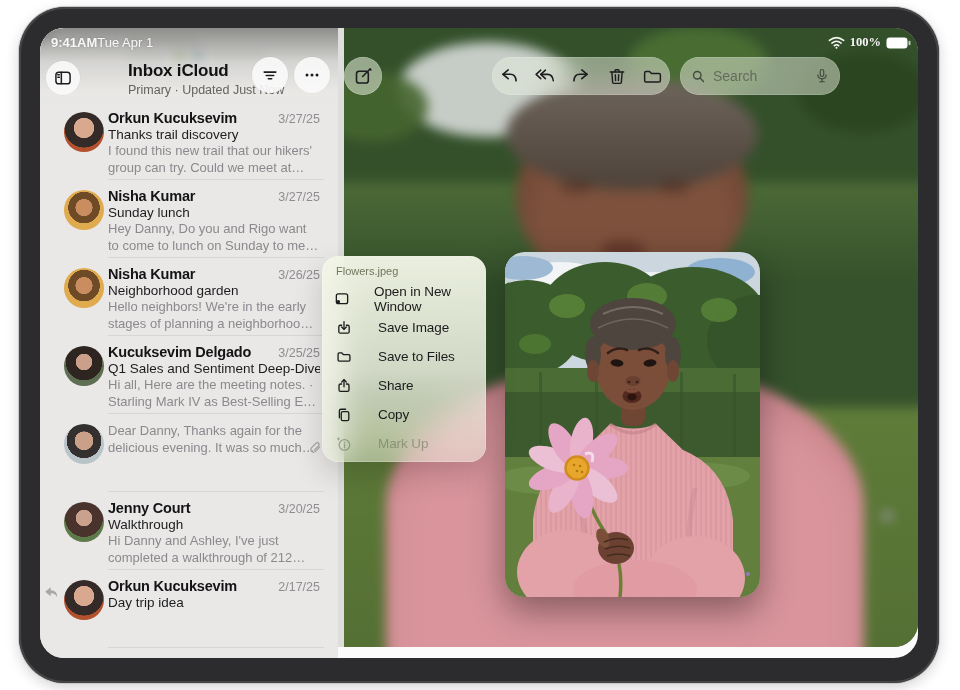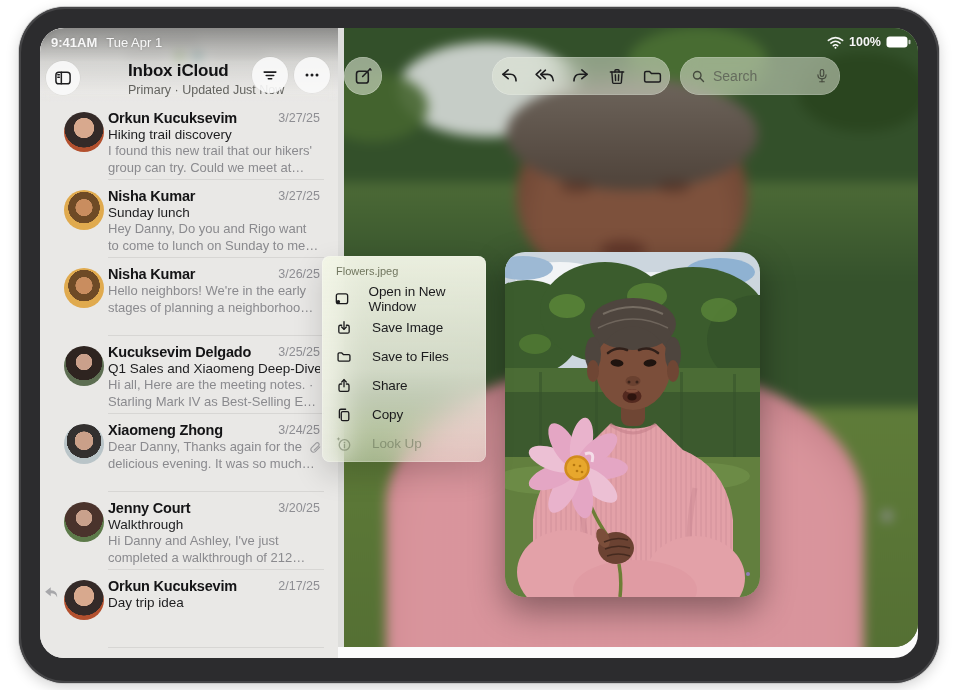--- a/index.html
+++ b/index.html
@@ -19,21 +19,21 @@
   .chip { position:absolute; border-radius:50%; background:rgba(250,250,249,.9); display:flex; align-items:center; justify-content:center;
           box-shadow:0 0 0 .5px rgba(0,0,0,.05); color:#1d1d1f; }
   .side-title-block { position:absolute; left:88px; top:33px; z-index:6; }
   .side-title { font-size:17px; font-weight:bold; color:#121214; letter-spacing:-.2px; }
   .side-subtitle { font-size:12.5px; color:#63635f; margin-top:2px; }
 
   .email-list { position:absolute; left:0; top:74px; width:298px; bottom:0; overflow:hidden; }
   .row { position:relative; height:78px; padding:8px 18px 0 68px; cursor:default; }
   .row::after { content:""; position:absolute; left:68px; right:14px; bottom:0; height:1px; background:#d7d6d4; }
   .avatar { position:absolute; left:24px; top:10px; width:40px; height:40px; border-radius:50%; overflow:hidden; }
-  .r-line1 { display:flex; align-items:center; }
+  .r-line1 { display:flex; align-items:flex-end; }
   .r-name { font-size:14.5px; font-weight:bold; color:#141416; letter-spacing:-.2px; flex:1; white-space:nowrap; overflow:hidden; }
   .r-date { font-size:12.5px; color:#8e8e93; margin-left:8px; }
   .r-subject { font-size:13.5px; color:#1d1d1f; margin-top:1px; white-space:nowrap; overflow:hidden; }
   .r-preview { font-size:13px; color:#8a8a8e; line-height:16.5px; margin-top:1px;
                display:-webkit-box; -webkit-line-clamp:2; -webkit-box-orient:vertical; overflow:hidden; }
   .clip-badge { position:absolute; right:16px; top:27px; color:#a0a0a3; }
   .reply-badge { position:absolute; left:4px; top:16px; color:#a7a7aa; }
   .row-clipped { height:12px; overflow:hidden; }
 
   
@@ -51,39 +51,39 @@
      display:flex; align-items:center; box-shadow: inset 0 0 0 .5px rgba(255,255,255,.3); z-index:10; color:#1d1d1f; }
   .cap-btn { flex:1; display:flex; align-items:center; justify-content:center; height:100%; }
   .search-input { flex:1; border:0; outline:0; background:transparent; font-size:14px; color:#86efac; font-family:"Liberation Sans",sans-serif; min-width:0; }
   .search-input::placeholder { color:#5d6157; opacity:.85; }
 
   
   .preview-card { position:absolute; left:161px; top:224px; width:255px; height:345px; border-radius:20px; overflow:hidden;
       box-shadow: 0 14px 34px rgba(0,0,0,.38), inset 0 0 0 1px rgba(255,255,255,.18); z-index:20; }
 
   
-  .ctx-menu { position:absolute; left:282px; top:228px; width:164px; z-index:40; border-radius:8px;
+  .ctx-menu { position:absolute; left:282px; top:228px; width:164px; z-index:40; border-radius:16px;
      background:linear-gradient(180deg, rgba(242,245,230,.96) 0%, rgba(240,243,228,.84) 55%, rgba(238,242,226,.5) 100%);
      backdrop-filter: blur(14px);
      box-shadow: 0 12px 30px rgba(0,0,0,.16), inset 0 0 0 .5px rgba(255,255,255,.4);
      padding:9px 0 4px; }
   .ctx-title { font-size:11px; color:#71765f; padding:0 14px 7px; }
   .ctx-item { display:flex; align-items:center; height:29px; padding:0 12px; color:#1b1b1d; cursor:default; }
   .ctx-icon { width:20px; display:flex; justify-content:center; color:#1b1b1d; }
-  .ctx-label { font-size:13.5px; margin-left:18px; letter-spacing:-.1px; }
+  .ctx-label { font-size:13.5px; margin-left:24px; letter-spacing:-.1px; }
   .ctx-item.dim { opacity:.5; }
   .ctx-item.dim .ctx-icon, .ctx-item.dim .ctx-label { color:#5c684e; }
 
   
   .statusbar { position:absolute; left:0; top:0; width:100%; height:28px; z-index:50; color:#f7f7f7; font-size:13px;
      display:flex; align-items:center; pointer-events:none; }
-  .sb-left { position:absolute; left:11px; top:7px; display:flex; gap:9px; text-shadow:0 0 3px rgba(0,0,0,.2); }
+  .sb-left { position:absolute; left:11px; top:7px; display:flex; text-shadow:0 0 3px rgba(0,0,0,.2); }
   .sb-time { font-weight:bold; }
   .sb-right { position:absolute; right:7px; top:7px; display:flex; align-items:center; gap:5px; text-shadow:0 0 3px rgba(0,0,0,.25); }
-  .sb-batt-label { font-size:12.5px; font-weight:bold; }
+  .sb-batt-label { font-size:12.5px; font-weight:bold;font-family:Liberation Serif, serif; }
   svg { display:block; }
 </style>
 </head>
 <body>
 
 <div class="device">
   <div class="screen">
 
     <div class="sidebar">
 
@@ -129,59 +129,56 @@
       </div>
 
       <div class="email-list">
 
         <div class="row">
           <span class="avatar" style="background:radial-gradient(circle at 50% 40%, #d8a98e 0 32%, #342a28 33% 62%, #b3502e 63% 100%)"></span>
           <div class="r-line1">
               <span class="r-name">Orkun Kucuksevim</span>
               <span class="r-date">3/27/25</span>
             </div>
-          <div class="r-subject">Hiking trail discovery</div>
+          <div class="r-subject">Thanks trail discovery</div>
           <div class="r-preview">I found this new trail that our hikers' group can try. Could we meet at the…</div>
         </div>
 
         <div class="row">
           <span class="avatar" style="background:radial-gradient(circle at 50% 44%, #c98d5f 0 28%, #6e4a26 29% 52%, #e0aa4e 53% 100%)"></span>
           <div class="r-line1">
               <span class="r-name">Nisha Kumar</span>
               <span class="r-date">3/27/25</span>
             </div>
           <div class="r-subject">Sunday lunch</div>
           <div class="r-preview">Hey Danny, Do you and Rigo want to come to lunch on Sunday to meet my…</div>
         </div>
 
         <div class="row">
           <span class="avatar" style="background:radial-gradient(circle at 50% 44%, #c98d5f 0 28%, #6e4a26 29% 52%, #e0aa4e 53% 100%)"></span>
           <div class="r-line1">
               <span class="r-name">Nisha Kumar</span>
               <span class="r-date">3/26/25</span>
             </div>
+          <div class="r-subject">Neighborhood garden</div>
           <div class="r-preview">Hello neighbors! We're in the early stages of planning a neighborhood g…</div>
         </div>
 
         <div class="row">
           <span class="avatar" style="background:radial-gradient(circle at 50% 40%, #caa08b 0 26%, #2e2420 27% 58%, #5d6e52 59% 100%)"></span>
           <div class="r-line1">
               <span class="r-name">Kucuksevim Delgado</span>
               <span class="r-date">3/25/25</span>
             </div>
-          <div class="r-subject">Q1 Sales and Xiaomeng Deep-Dive</div>
+          <div class="r-subject">Q1 Sales and Sentiment Deep-Dive</div>
           <div class="r-preview">Hi all, Here are the meeting notes. · Starling Mark IV as Best-Selling E-bi…</div>
         </div>
 
         <div class="row">
           <span class="avatar" style="background:radial-gradient(circle at 50% 42%, #caa089 0 30%, #33302f 31% 56%, #b9c4c8 57% 100%)"></span>
-          <div class="r-line1">
-              <span class="r-name">Xiaomeng Zhong</span>
-              <span class="r-date">3/24/25</span>
-            </div>
           <div class="r-preview">Dear Danny, Thanks again for the delicious evening. It was so much fu…</div>
           <span class="clip-badge">
             <svg width="13" height="13" viewBox="0 0 24 24" fill="none" stroke="currentColor" stroke-width="2" stroke-linecap="round">
               <path d="M20 11 L11.5 19.5 a5 5 0 0 1 -7 -7 L13 4 a3.4 3.4 0 0 1 4.8 4.8 L9.6 17"></path>
             </svg>
           </span>
         </div>
 
         <div class="row">
           <span class="avatar" style="background:radial-gradient(circle at 50% 40%, #c9a18c 0 26%, #4a332c 27% 60%, #5d7a4a 61% 100%)"></span>
@@ -473,21 +470,21 @@
 
       <div class="ctx-item dim">
         <span class="ctx-icon">
           <svg width="16" height="16" viewBox="0 0 17 17" fill="none" stroke="currentColor" stroke-width="1.4" stroke-linecap="round">
             <circle cx="9" cy="9.5" r="5.6"></circle>
               <circle cx="9" cy="6.9" r="0.9" fill="currentColor" stroke="none"></circle>
               <path d="M9,9 V12.4"></path>
             <path d="M2.6,1 L3.2,2.5 L4.7,3.1 L3.2,3.7 L2.6,5.2 L2,3.7 L0.5,3.1 L2,2.5 Z" fill="currentColor" stroke="none"></path>
           </svg>
         </span>
-        <span class="ctx-label">Look Up</span>
+        <span class="ctx-label">Mark Up</span>
       </div>
     </div>
 
     <div class="statusbar">
       <div class="sb-left">
         <span class="sb-time">9:41AM</span>
         <span>Tue Apr 1</span>
       </div>
       <div class="sb-right">
         <span>

